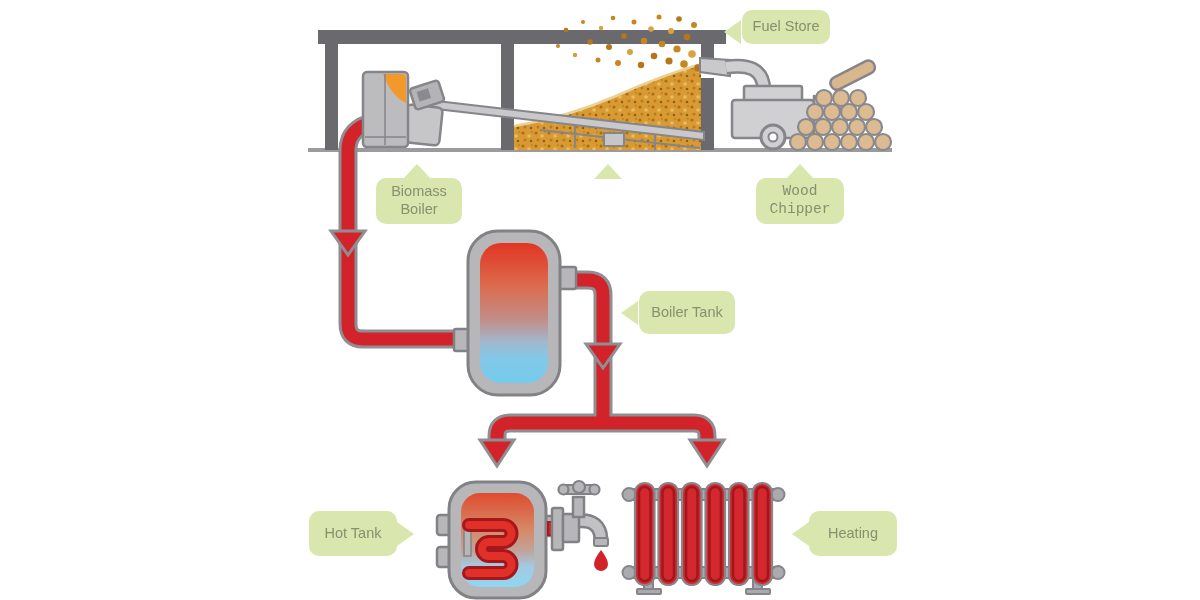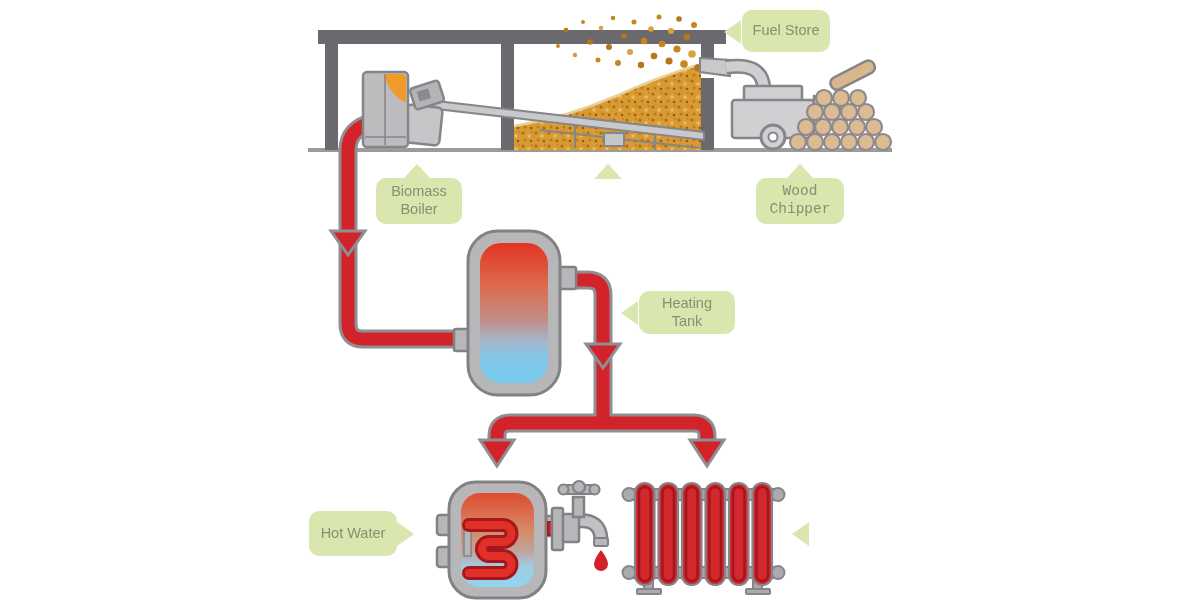--- a/index.html
+++ b/index.html
@@ -216,40 +216,43 @@
       <rect x="709.5" y="487" width="11.5" height="94" rx="5.7" fill="none" stroke="#a5161c" stroke-width="2.5"></rect>
       <rect x="729" y="483" width="19.5" height="102" rx="9.7" fill="#d2282e" stroke="#85858a" stroke-width="2.2"></rect>
       <rect x="733" y="487" width="11.5" height="94" rx="5.7" fill="none" stroke="#a5161c" stroke-width="2.5"></rect>
       <rect x="752.5" y="483" width="19.5" height="102" rx="9.7" fill="#d2282e" stroke="#85858a" stroke-width="2.2"></rect>
       <rect x="756.5" y="487" width="11.5" height="94" rx="5.7" fill="none" stroke="#a5161c" stroke-width="2.5"></rect>
     </g>
   </g>
 </svg>
 
 <div class="arr arr-left" style="left:724px;top:20px;"></div>
-<div class="lbl" style="left:742px;top:10px;width:88px;height:42px;">
+<div class="lbl" style="left:742px;top:10px;width:88px;height:34px;">
   <span>Fuel Store</span>
     </div>
 
 <div class="arr arr-up" style="left:403px;top:164px;"></div>
 <div class="lbl" style="left:376px;top:178px;width:86px;height:46px;">
   <span>Biomass Boiler</span>
     </div>
 
 <div class="arr arr-up" style="left:594px;top:164px;"></div>
 
 <div class="arr arr-up" style="left:786px;top:164px;"></div>
 <div class="lbl" style="left:756px;top:178px;width:88px;height:46px;font-family:Liberation Mono, monospace;">
   <span>Wood Chipper</span>
     </div>
 
 <div class="arr arr-left" style="left:621px;top:301px;"></div>
 <div class="lbl" style="left:639px;top:291px;width:96px;height:43px;">
-  <span>Heating Tank</span>
+  <span>Boiler Tank</span>
     </div>
 
 <div class="lbl" style="left:309px;top:511px;width:88px;height:45px;">
-  <span>Hot Water</span>
+  <span>Hot Tank</span>
     </div>
 <div class="arr arr-right" style="left:397px;top:522px;"></div>
 
 <div class="arr arr-left" style="left:792px;top:522px;"></div>
+<div class="lbl" style="left:809px;top:511px;width:88px;height:45px;">
+  <span>Heating</span>
+    </div>
 </div>
 
 </body></html>

